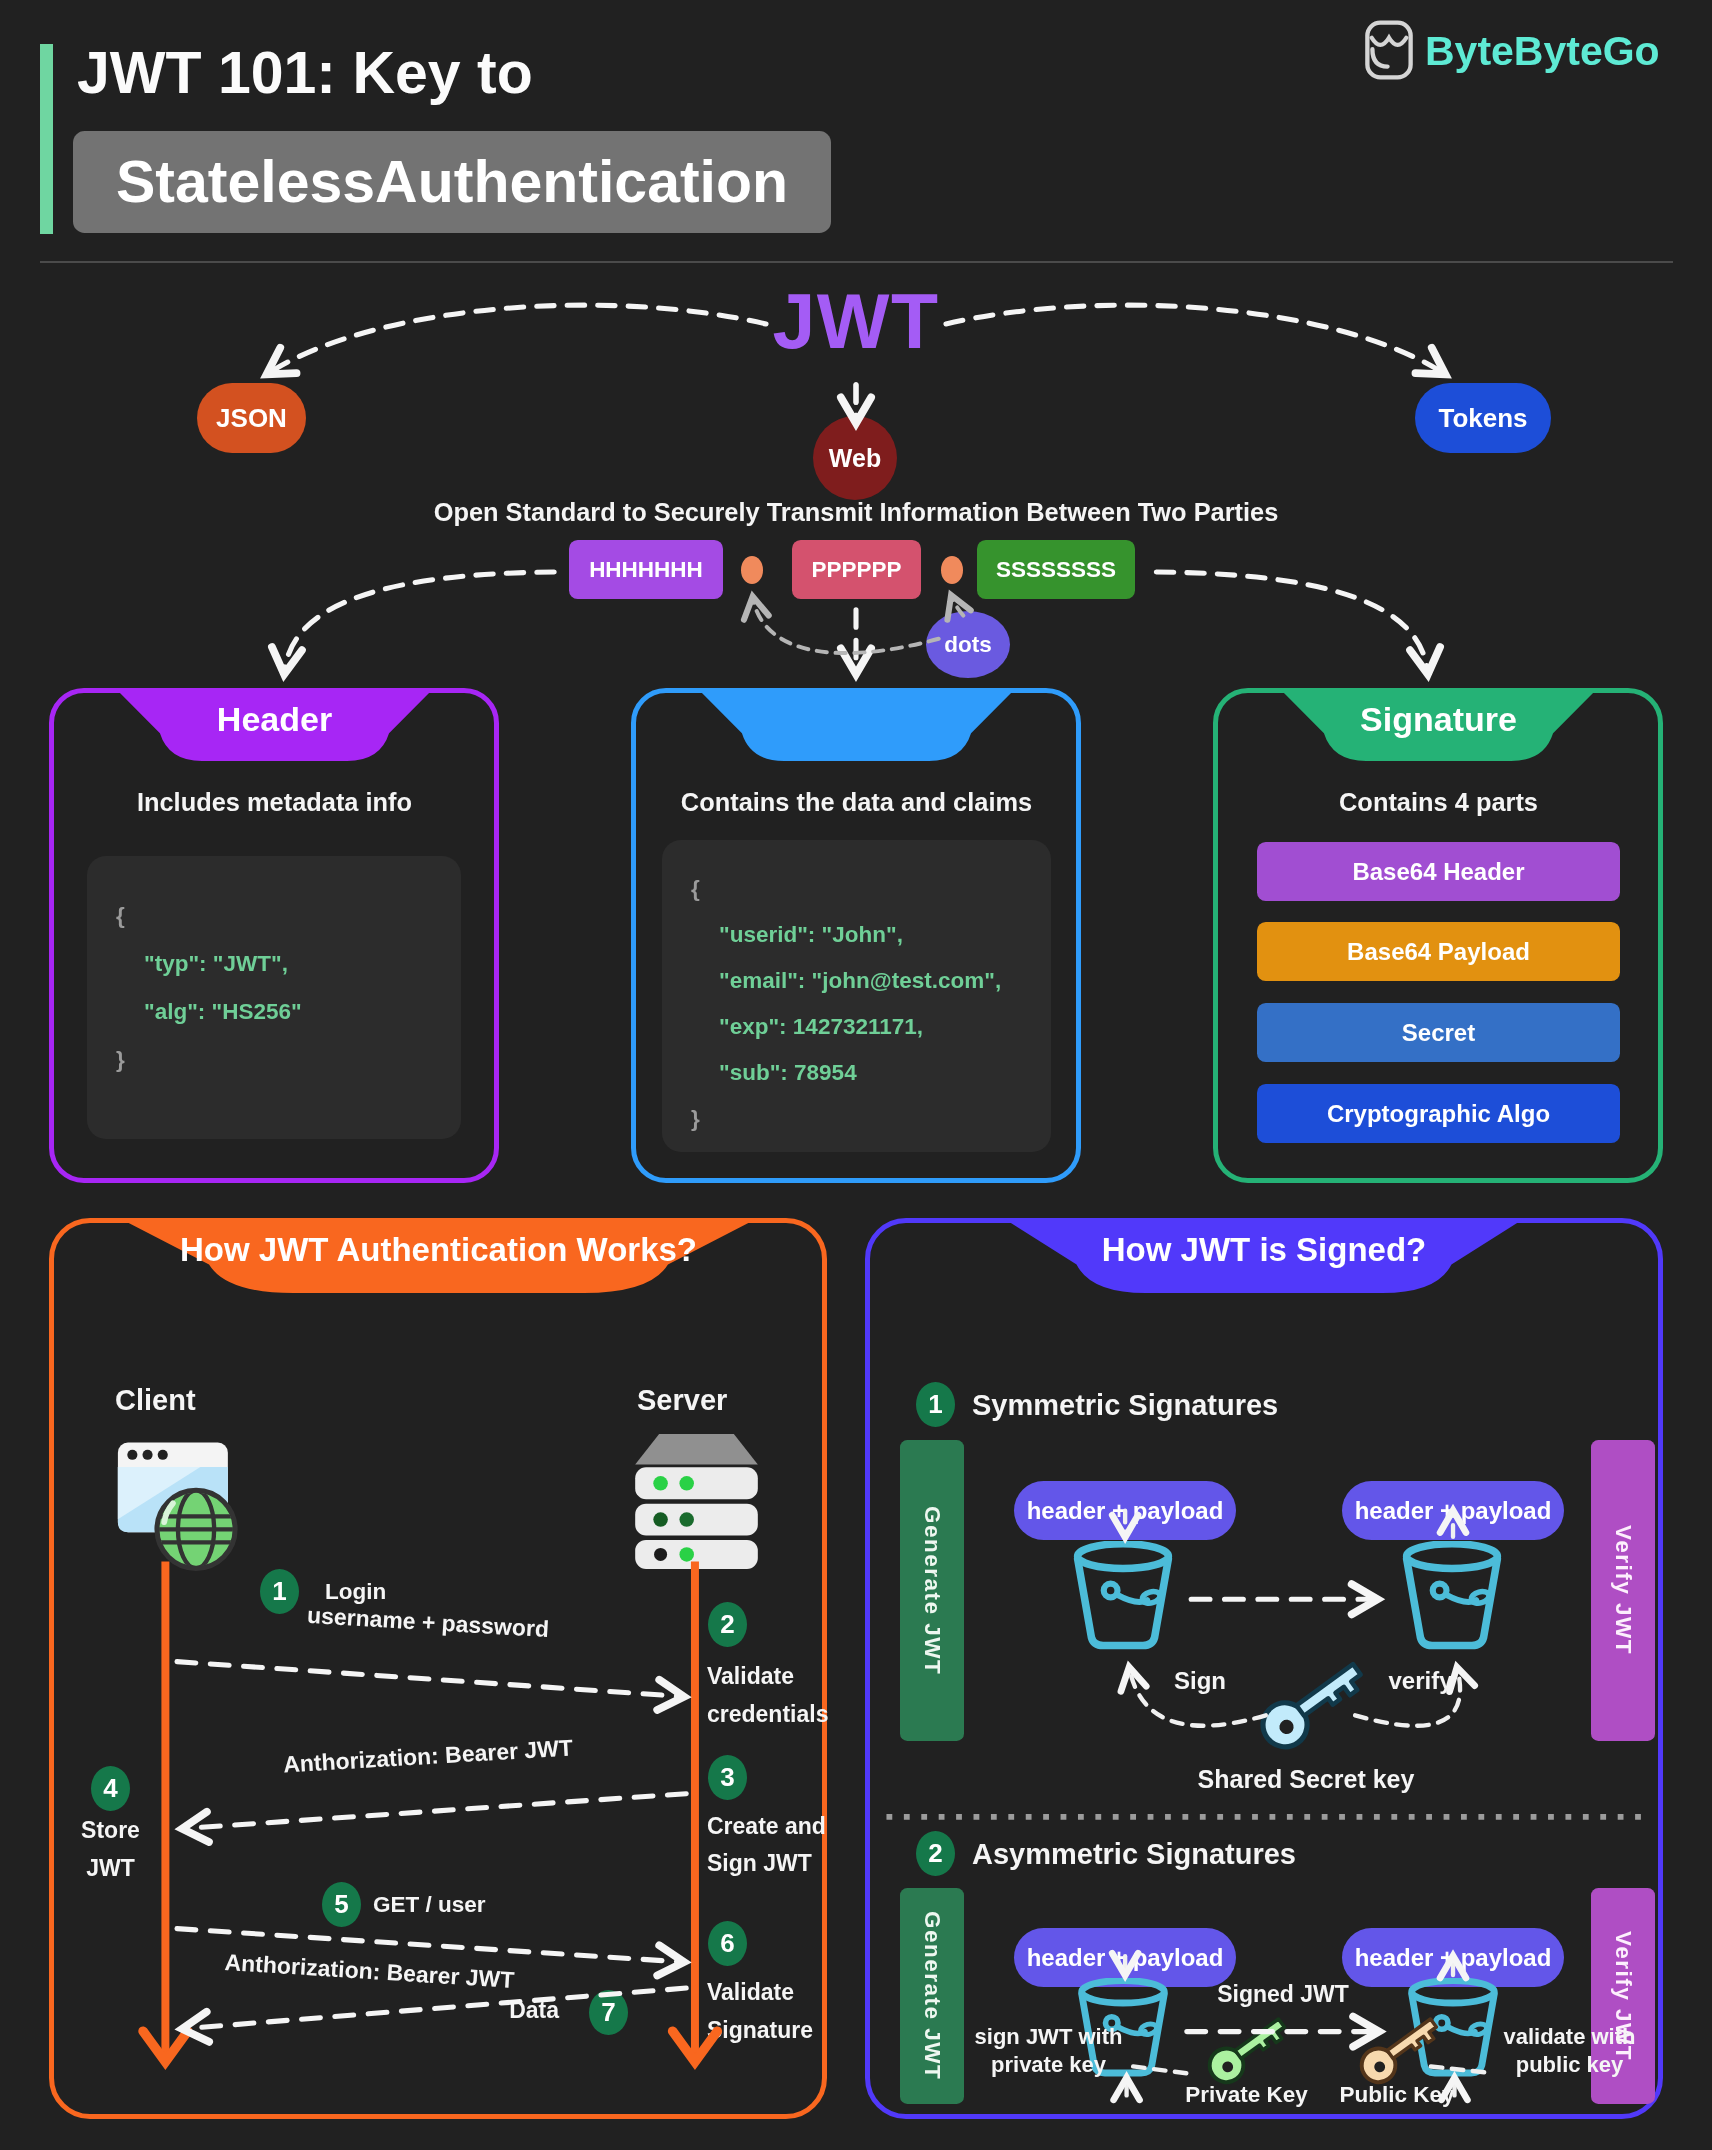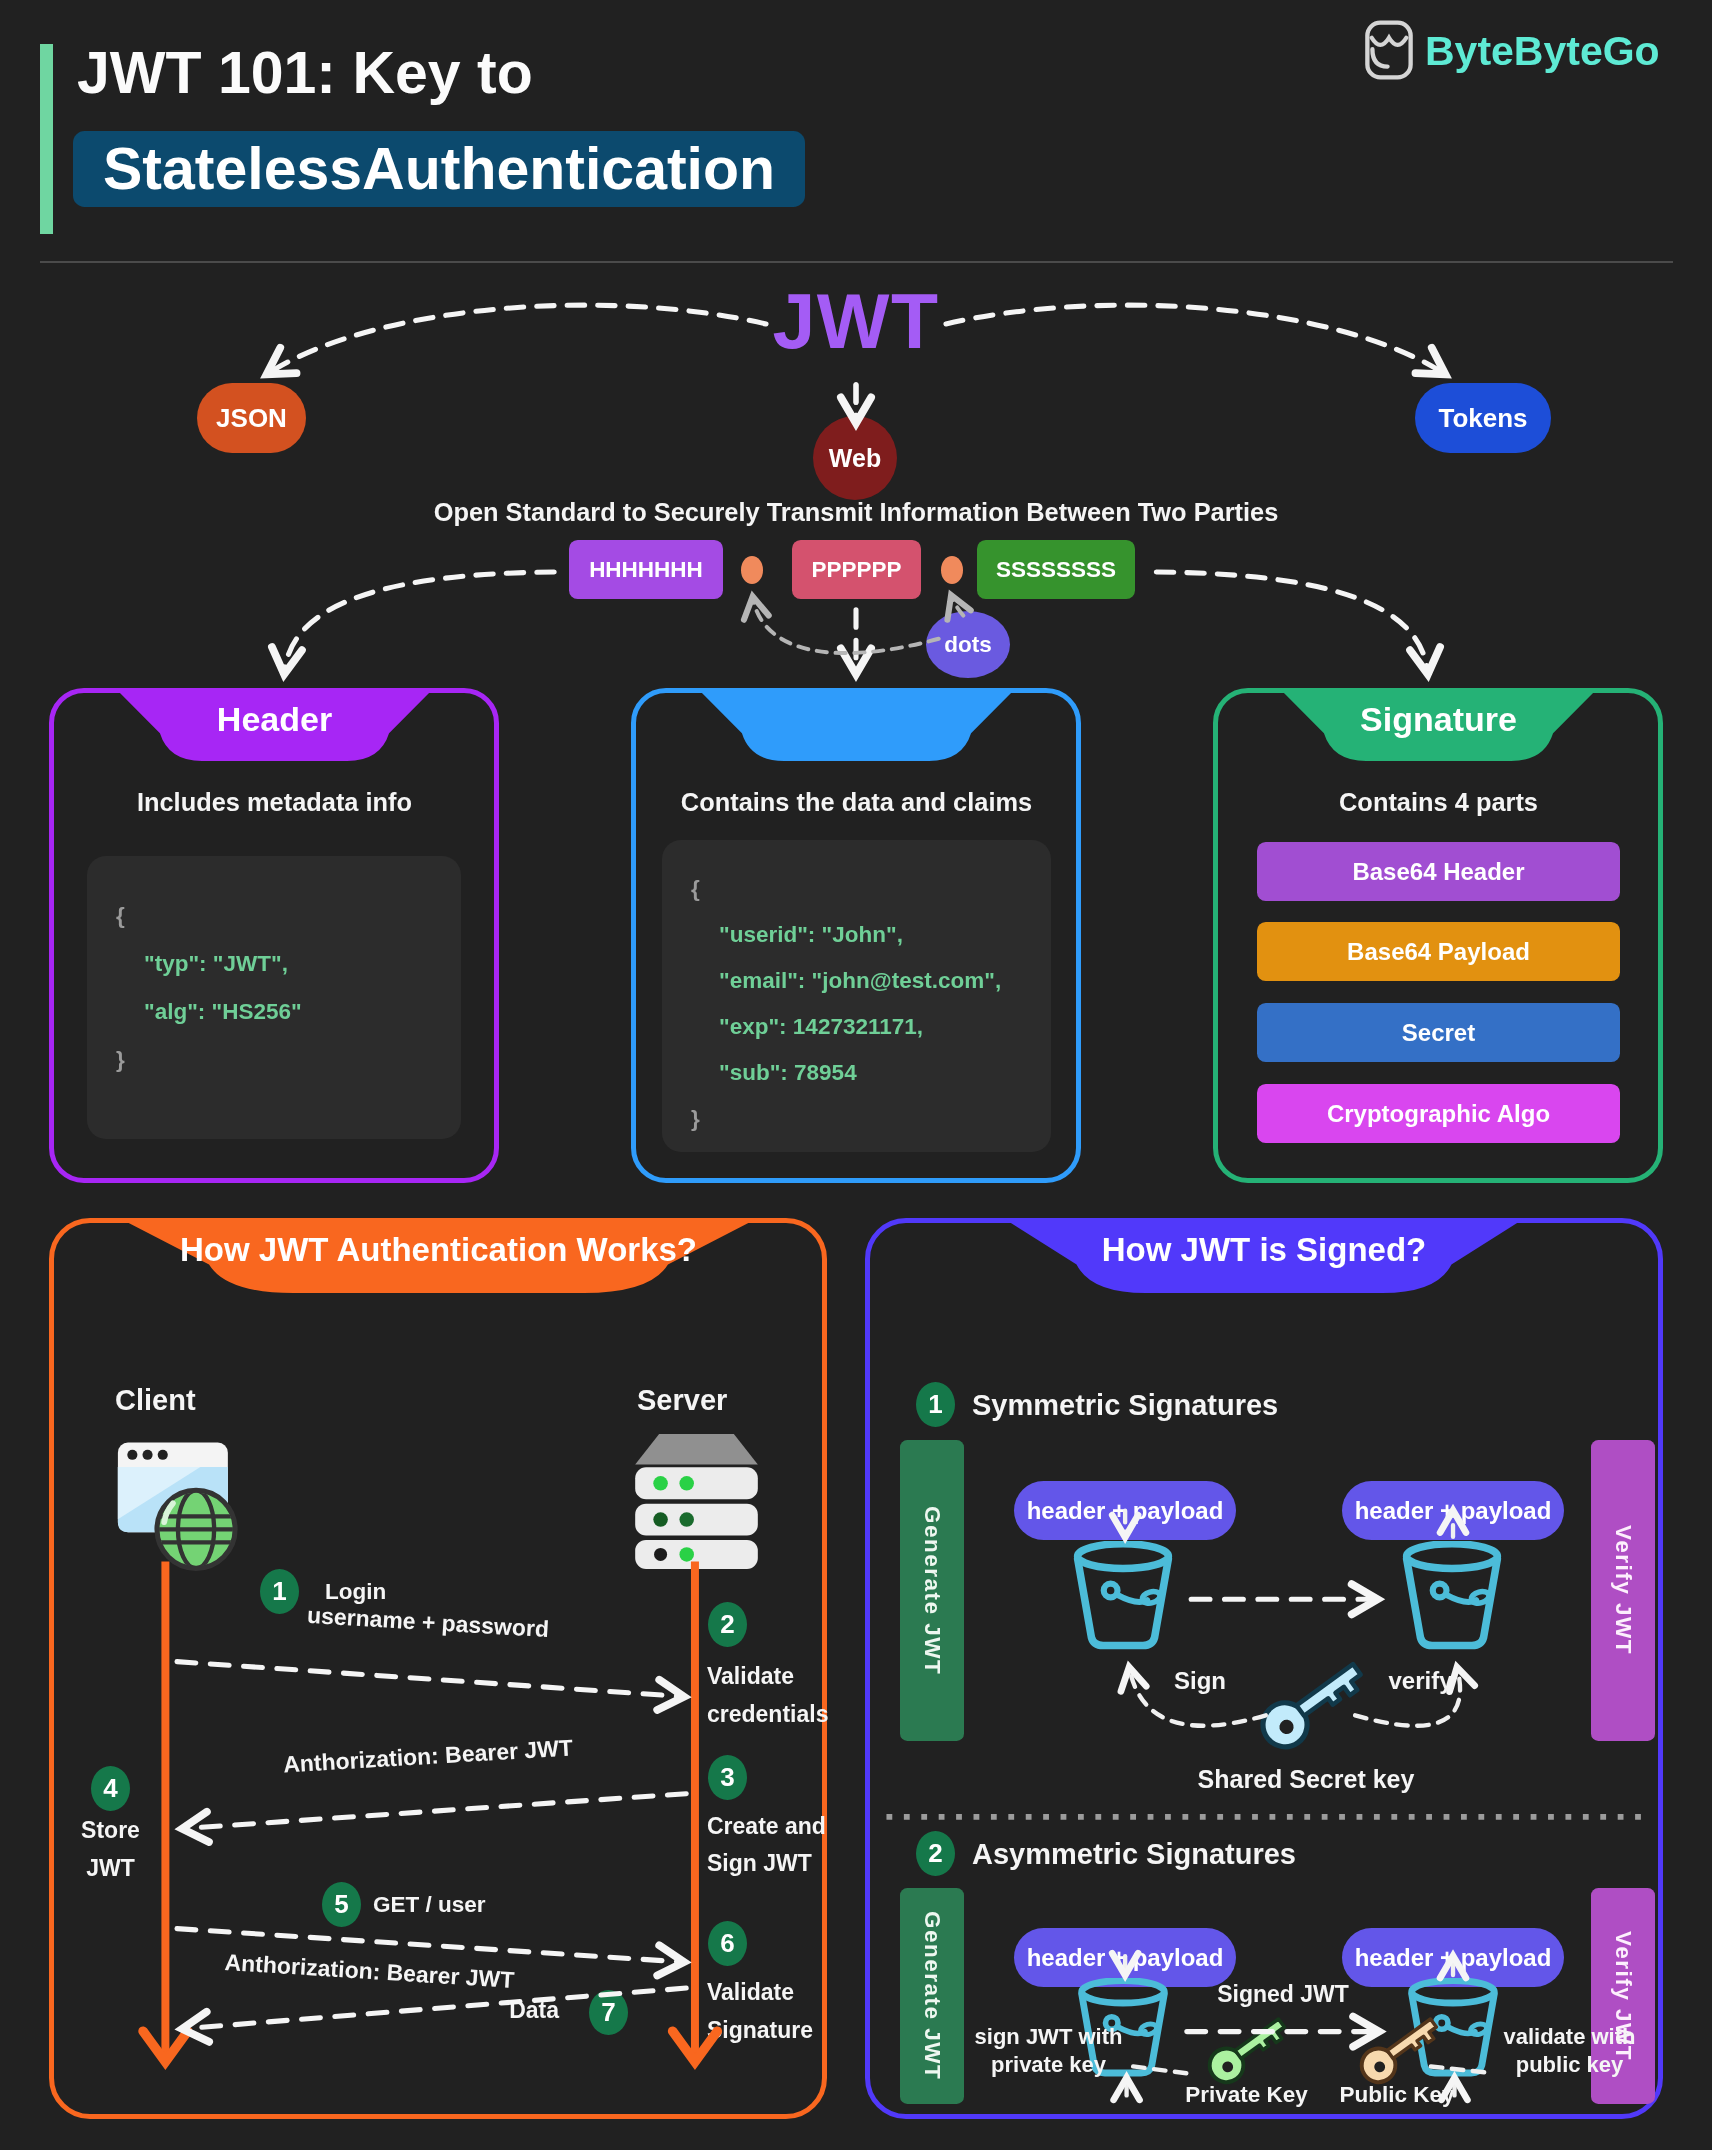--- a/index.html
+++ b/index.html
@@ -3,22 +3,22 @@
 <meta charset="utf-8">
 <style>
   body{margin:0;background:#181818;}
   #canvas{position:relative;width:1712px;height:2151px;background:#212121;
           font-family:"Liberation Sans",sans-serif;color:#f3f3f3;overflow:hidden;}
   .abs{position:absolute;}
   .center{text-align:center;}
   .right{text-align:right;}
   .accent-bar{background:#6fd6a1;}
   .title1{font-size:59px;font-weight:700;color:#fbfbfb;}
-  .title2{display:flex;align-items:center;background:#0c4a6e;color:#fff;font-size:59px;
-          font-weight:700;padding:0 30px;height:76px;border-radius:11.6px;}
+  .title2{display:flex;align-items:center;background:#737373;color:#fff;font-size:59px;
+          font-weight:700;padding:0 43px;height:102px;border-radius:11.6px;}
   .brand-text{font-size:41px;font-weight:700;color:#5eead4;}
   .hr{background:#4b4b4b;}
   .jwt-big{font-size:77px;font-weight:700;color:#a45cf5;letter-spacing:1.5px;}
   .node{display:flex;align-items:center;justify-content:center;color:#fff;font-weight:700;font-size:26px;}
   .node-json{background:#d35120;border-radius:35px;}
   .node-web{background:#7f1d1d;border-radius:50%;}
   .node-tokens{background:#1d4ed8;border-radius:35px;}
   .tagline{font-size:25.4px;font-weight:700;color:#f5f5f5;}
   .tok{display:flex;align-items:center;justify-content:center;color:#fff;font-weight:700;
        font-size:22.5px;border-radius:8.7px;}
@@ -116,21 +116,21 @@
 
   <div class="abs card" style="left:1213px;top:688px;width:450px;height:495px;border-color:#25b276;"></div>
   <svg class="abs" style="left:1279px;top:688px;" width="319" height="73" viewBox="0 0 440 100" preserveAspectRatio="none">
     <path d="M0 0 H440 L378 62 Q366 100 320 100 H120 Q74 100 62 62 Z" fill="#25b276"></path>
   </svg>
   <div class="abs tab-label" style="left:1279px;top:688px;width:319px;height:73px;font-size:34px;">Signature</div>
   <div class="abs subtitle" style="left:1228px;top:788px;width:421px;">Contains 4 parts</div>
   <div class="abs sig-pill" style="left:1257px;top:842px;width:363px;height:59px;background:#a14ed2;">Base64 Header</div>
   <div class="abs sig-pill" style="left:1257px;top:922px;width:363px;height:59px;background:#e29110;">Base64 Payload</div>
   <div class="abs sig-pill" style="left:1257px;top:1003px;width:363px;height:59px;background:#3470c6;">Secret</div>
-  <div class="abs sig-pill" style="left:1257px;top:1084px;width:363px;height:59px;background:#d946ef;text-align:center;">Cryptographic Algo</div>
+  <div class="abs sig-pill" style="left:1257px;top:1084px;width:363px;height:59px;background:#1d4ed8;text-align:center;">Cryptographic Algo</div>
 
   <div class="abs panel" style="left:49px;top:1218px;width:778px;height:901px;border-color:#f9671f;"></div>
   <svg class="abs" style="left:119px;top:1218px;" width="639" height="75" viewBox="0 0 440 100" preserveAspectRatio="none">
     <path d="M0 0 H440 L378 62 Q366 100 320 100 H120 Q74 100 62 62 Z" fill="#f9671f"></path>
   </svg>
   <div class="abs tab-label" style="left:119px;top:1218px;width:639px;height:75px;font-size:33px;">How JWT Authentication Works?</div>
 
   <div class="abs actor-label" style="left:115px;top:1384px;">Client</div>
   <div class="abs actor-label" style="left:637px;top:1384px;">Server</div>
 

